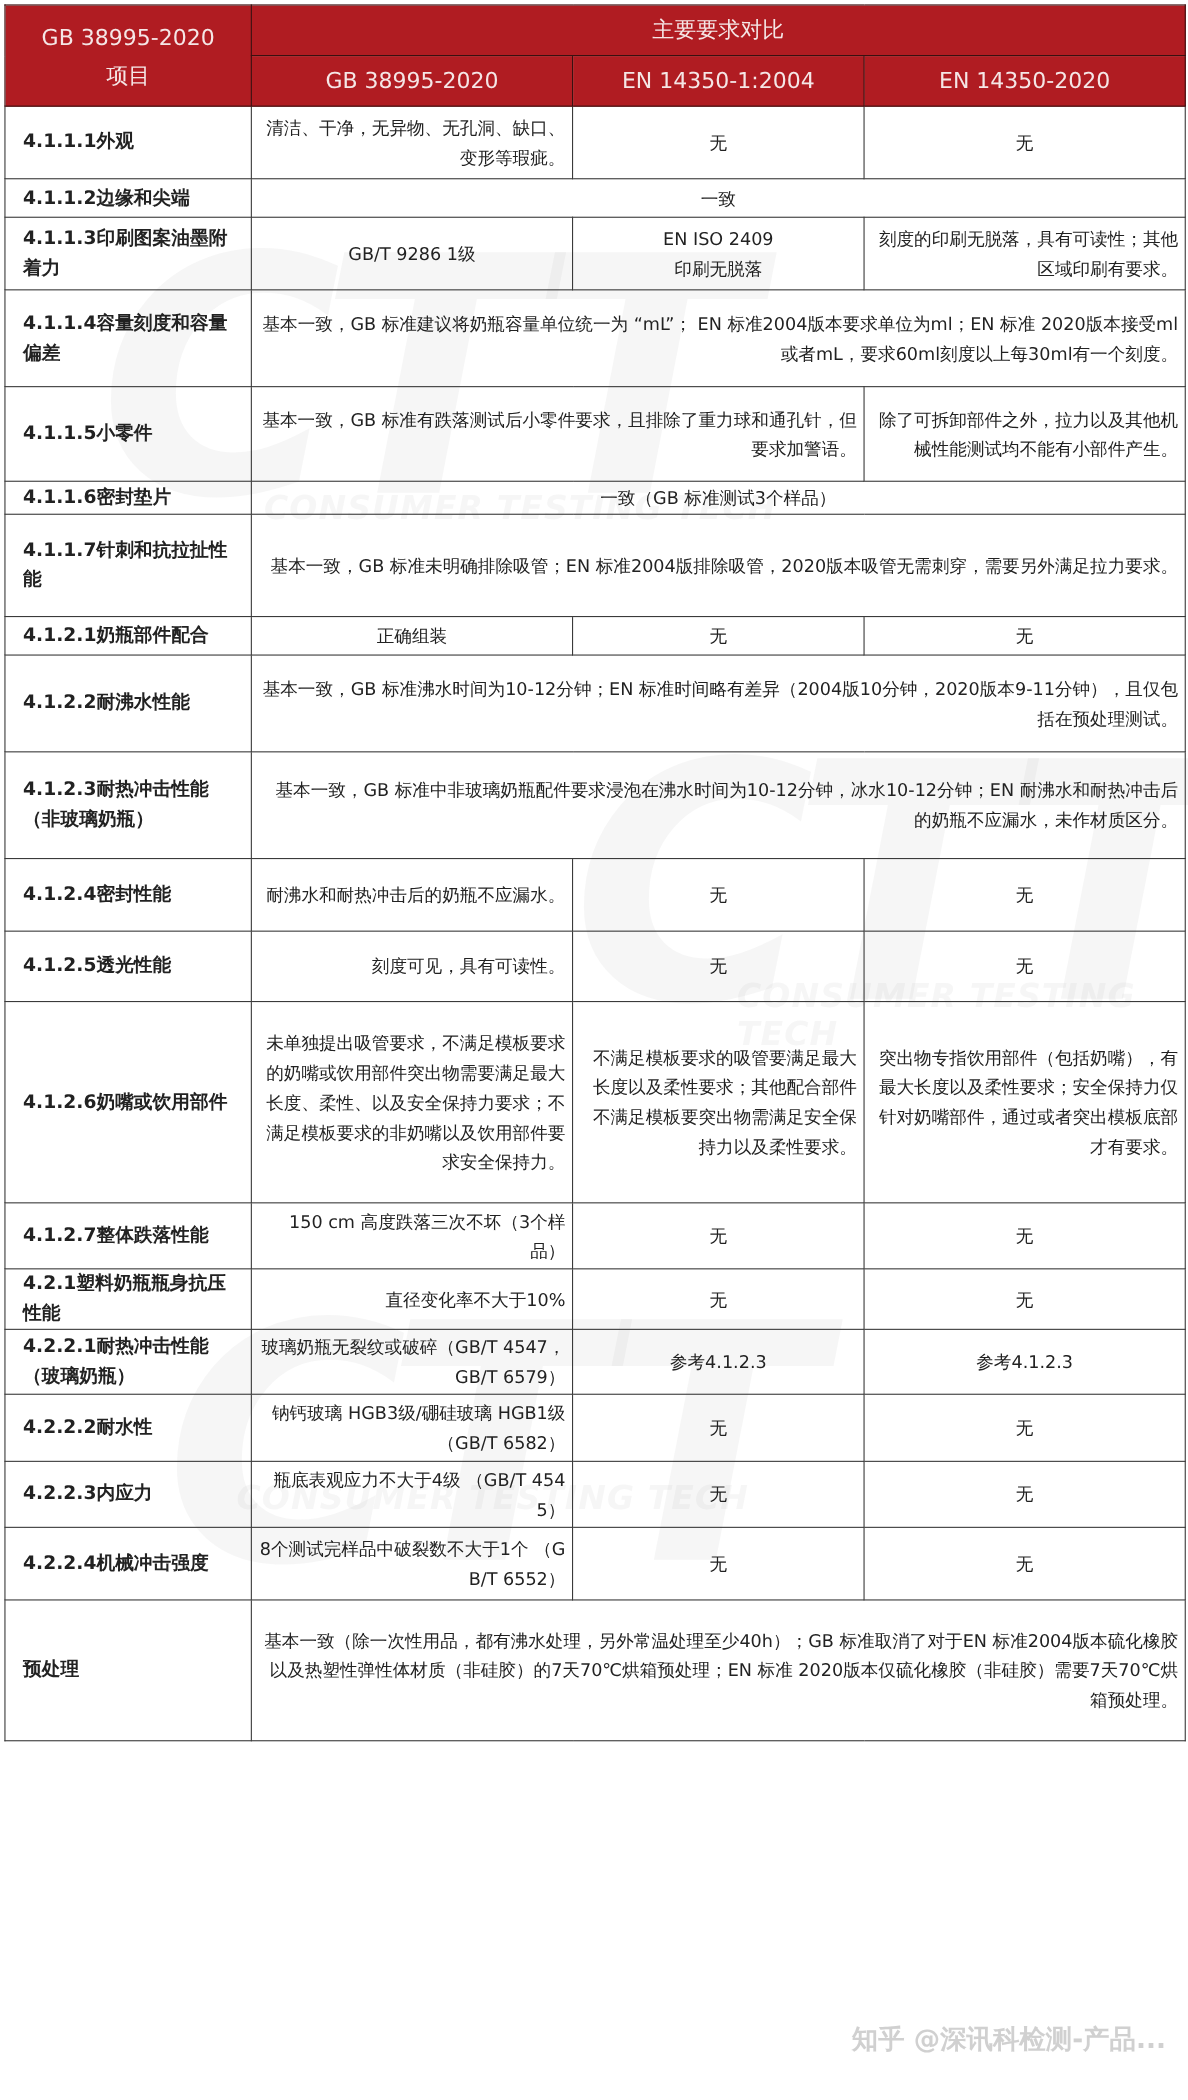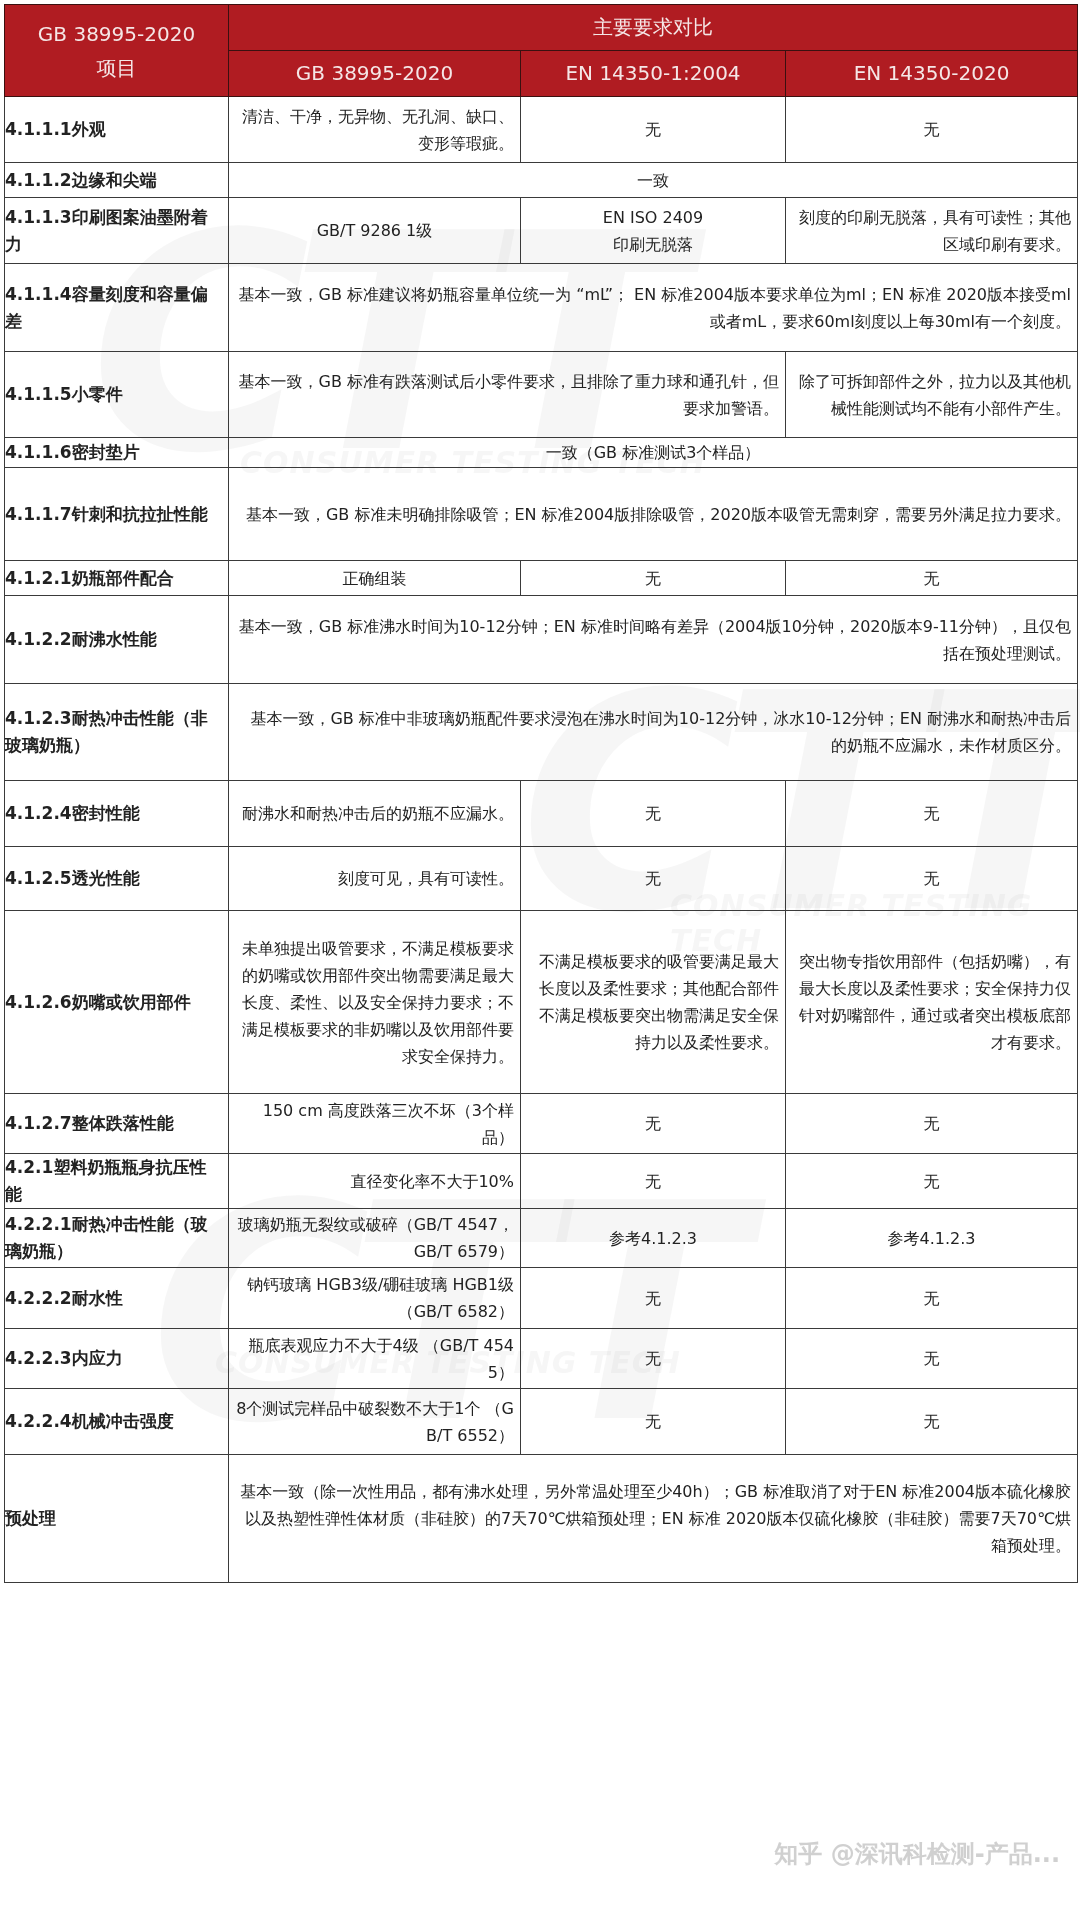--- a/index.html
+++ b/index.html
@@ -4,21 +4,21 @@
 <style>
   html, body { margin: 0; padding: 0; background: #ffffff; }
   body { width: 1080px; height: 1909px; position: relative; overflow: hidden;
          font-family: "DejaVu Sans", "Liberation Sans", sans-serif; color: #222; }
   .wrap { position: absolute; left: 4px; top: 4px; width: 1073px; }
   table { border-collapse: collapse; width: 1073px; table-layout: fixed; }
   td, th { border: 1.5px solid #3a3a3a; padding: 0 6px; vertical-align: middle;
            font-size: 16px; line-height: 27px; word-break: break-all; }
   th { background: #b01c22; color: #f5e6e6; font-weight: normal; font-size: 20px;
        text-align: center; border-color: #3a1010; }
-  td.item { font-weight: bold; font-size: 17px; padding-left: 0; }
+  td.item { font-weight: bold; font-size: 17px; padding-left: 16px; }
   td.c { text-align: center; }
   td.l { text-align: right; }
   .watermark { position: absolute; pointer-events: none; color: rgba(180,180,180,0.12);
                font-family: "DejaVu Sans", sans-serif; font-weight: bold; font-style: italic; }
   .wm-big { font-size: 300px; letter-spacing: -20px; font-style: italic; }
   .wm-small { font-size: 30px; letter-spacing: 1px; margin-top: 20px; }
   .zhihu { position: absolute; right: 20px; top: 1838px; color: rgba(200,200,200,0.85);
            font-size: 24px; pointer-events: none; font-weight: bold; }
 </style>
 </head>

